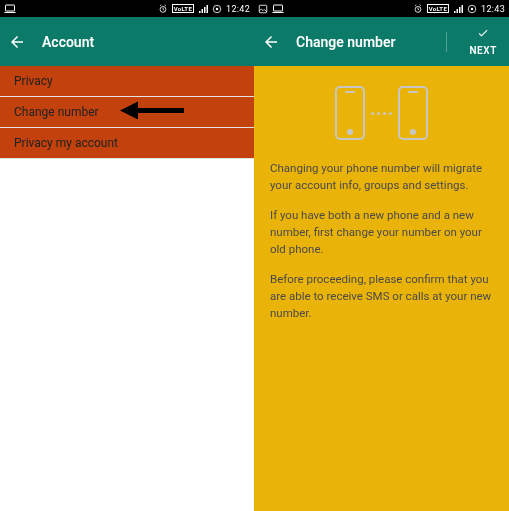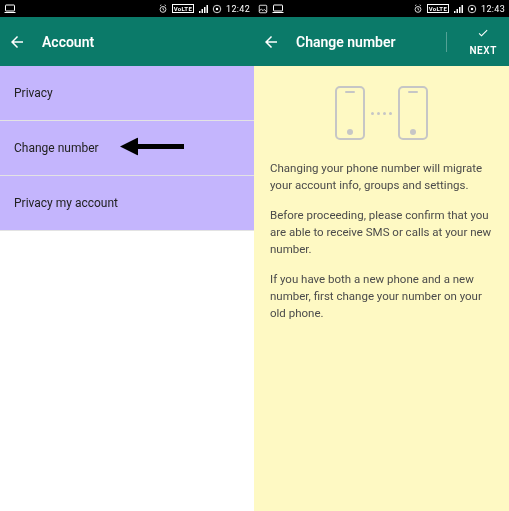--- a/index.html
+++ b/index.html
@@ -10,21 +10,21 @@
     height: 511px;
     overflow: hidden;
     display: flex;
   }
   .pane {
     position: relative;
     height: 511px;
     overflow: hidden;
   }
   .pane-left { width: 254px; background: #fff; }
-  .pane-right { width: 255px; background: #fef9c3; }
+  .pane-right { width: 255px; background: #eab308; }
 
   .statusbar {
     height: 17px;
     background: #000;
     color: #fff;
     display: flex;
     align-items: center;
     justify-content: space-between;
     padding: 0 4px;
     font-size: 9px;
@@ -69,25 +69,25 @@
     font-weight: 600;
     letter-spacing: 0.6px;
     gap: 6px;
     padding: 0 4px;
     flex-direction: column;
   }
 
   .list { background: #fff; }
   .list-item {
     position: relative;
-    padding: 20px 14px;
+    padding: 8px 14px;
     font-size: 12px;
     color: #222;
     border-bottom: 1px solid #e3e3e3;
-    background: #c4b5fd;
+    background: #c2410c;
     cursor: pointer;
   }
 
   .arrow-pointer {
     position: absolute;
     left: 120px;
     top: 50%;
     transform: translateY(-50%);
   }
 
@@ -268,17 +268,17 @@
       <div class="phone"></div>
       <div class="dots">
           <span></span>
           <span></span>
           <span></span>
           <span></span>
         </div>
       <div class="phone"></div>
     </div>
     <p class="cn-para">Changing your phone number will migrate your account info, groups and settings.</p>
+    <p class="cn-para">If you have both a new phone and a new number, first change your number on your old phone.</p>
     <p class="cn-para">Before proceeding, please confirm that you are able to receive SMS or calls at your new number.</p>
-    <p class="cn-para">If you have both a new phone and a new number, first change your number on your old phone.</p>
   </div>
 
 </div>
 
 </body></html>

